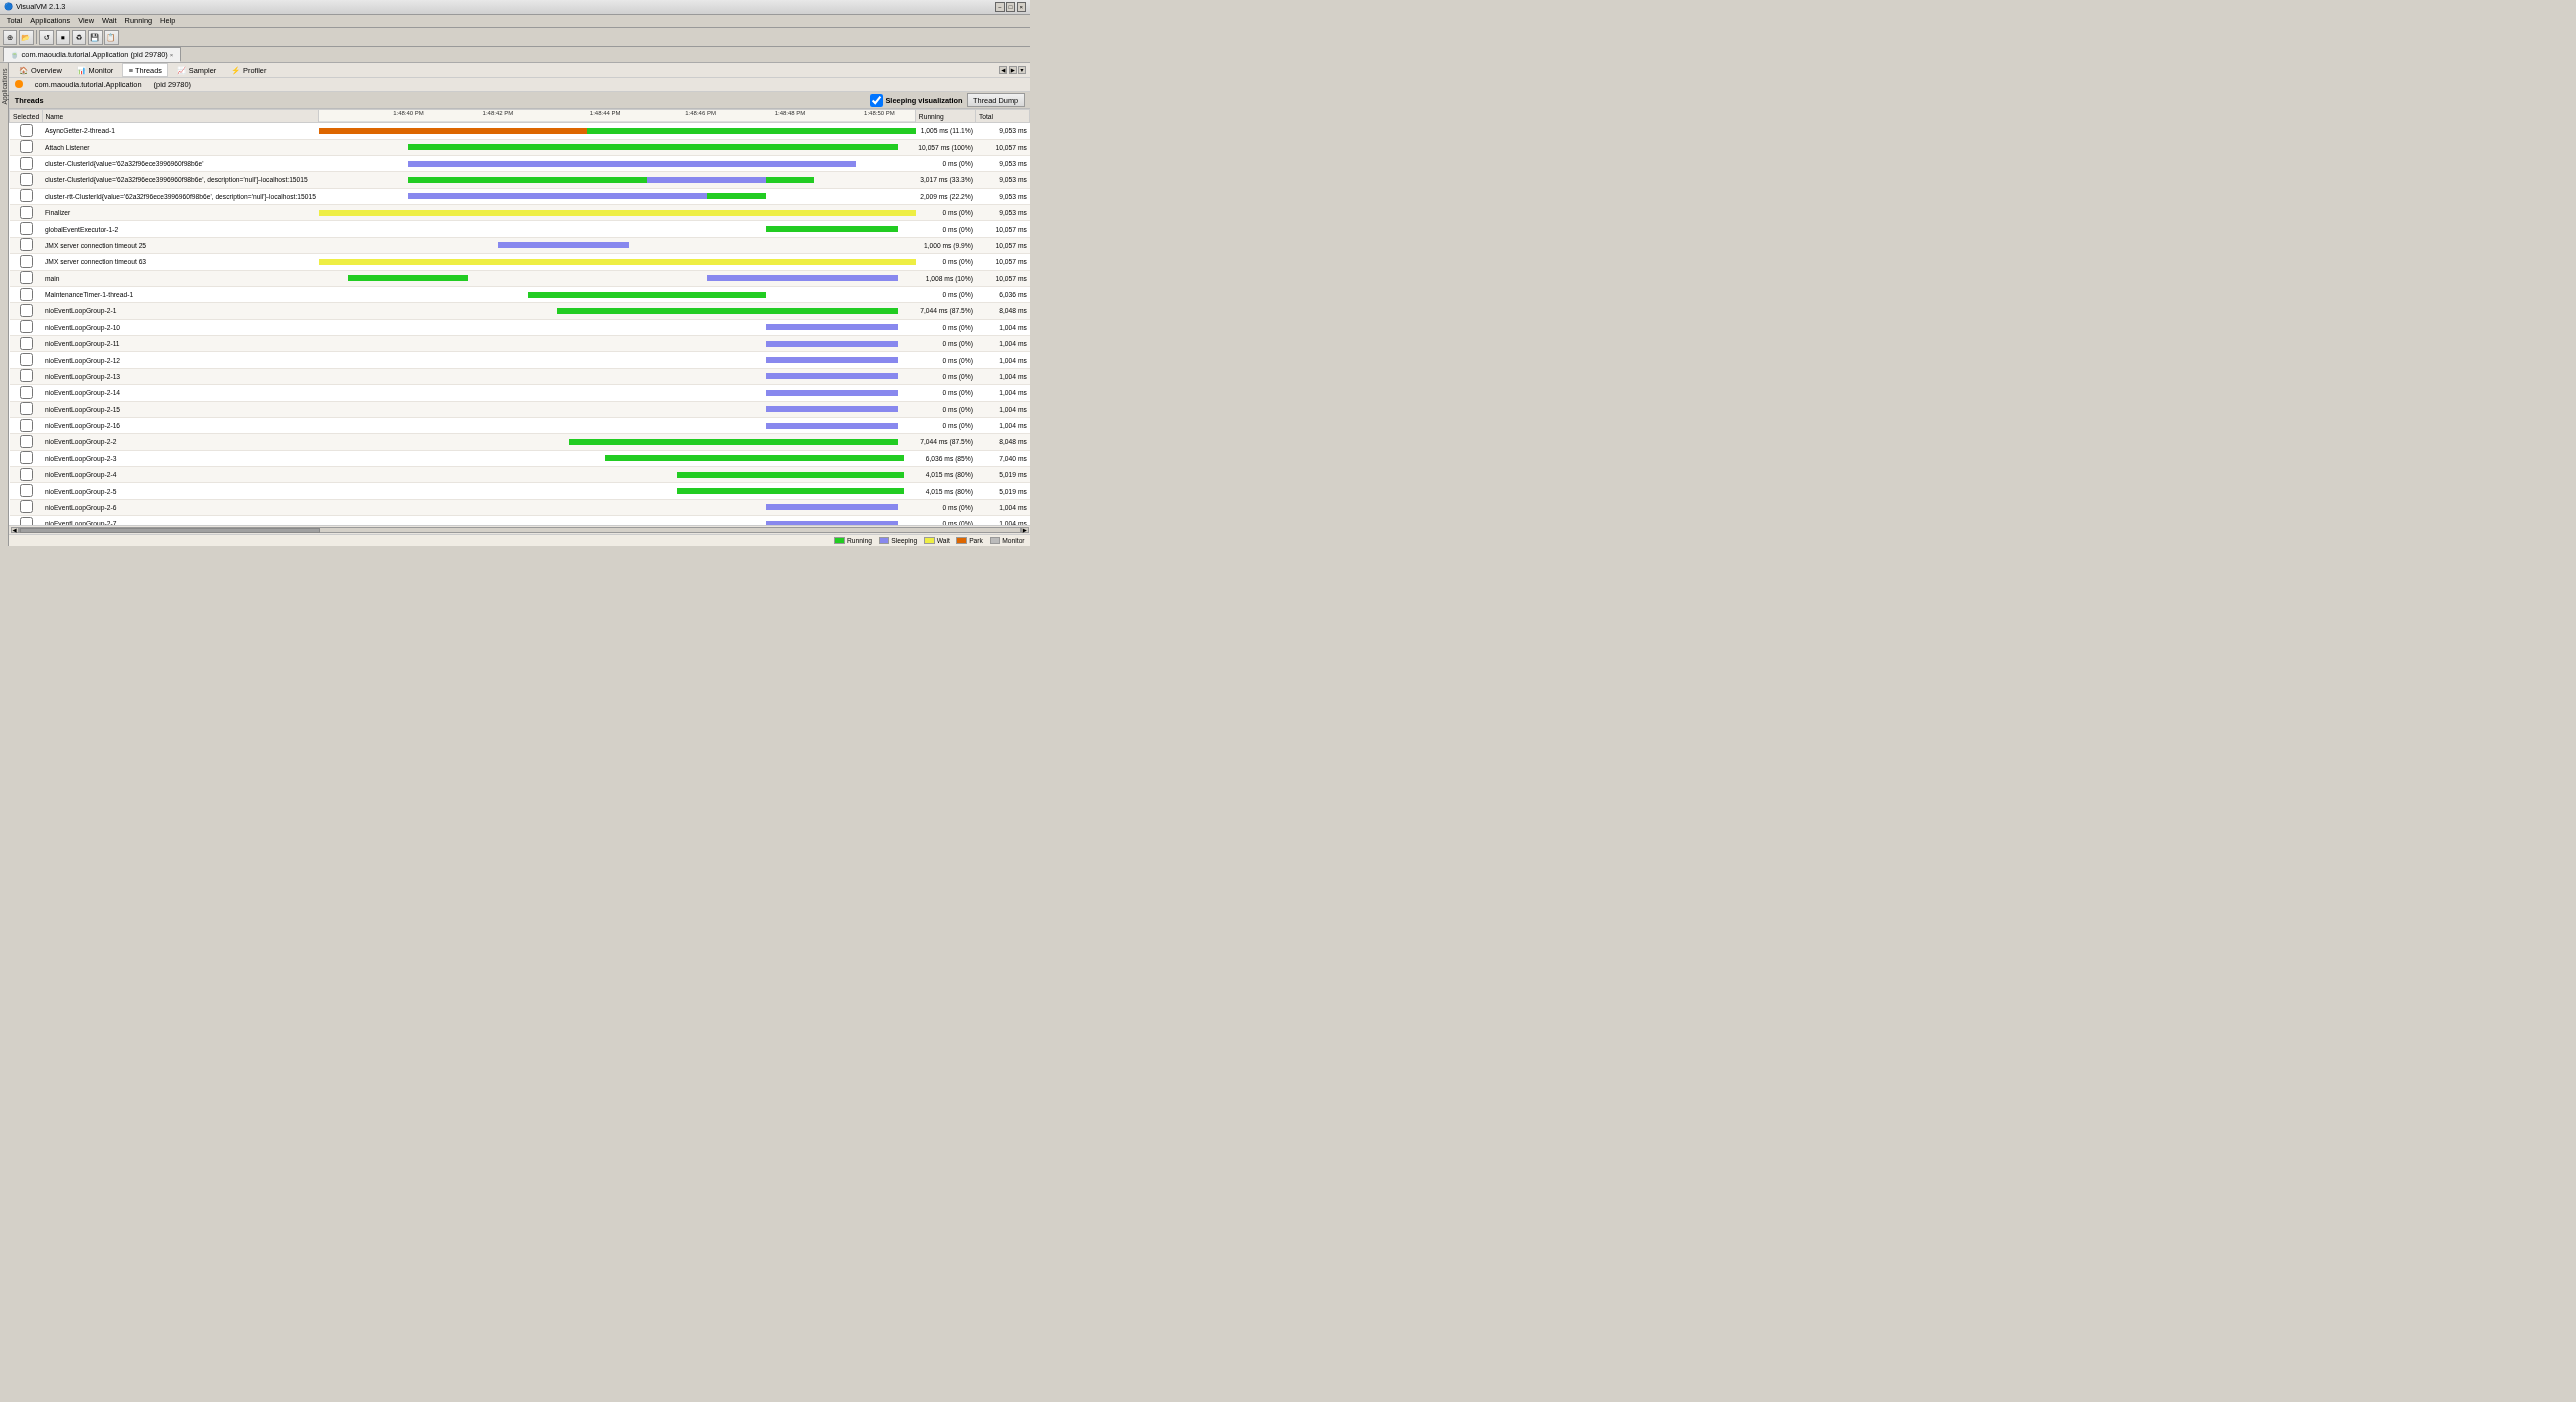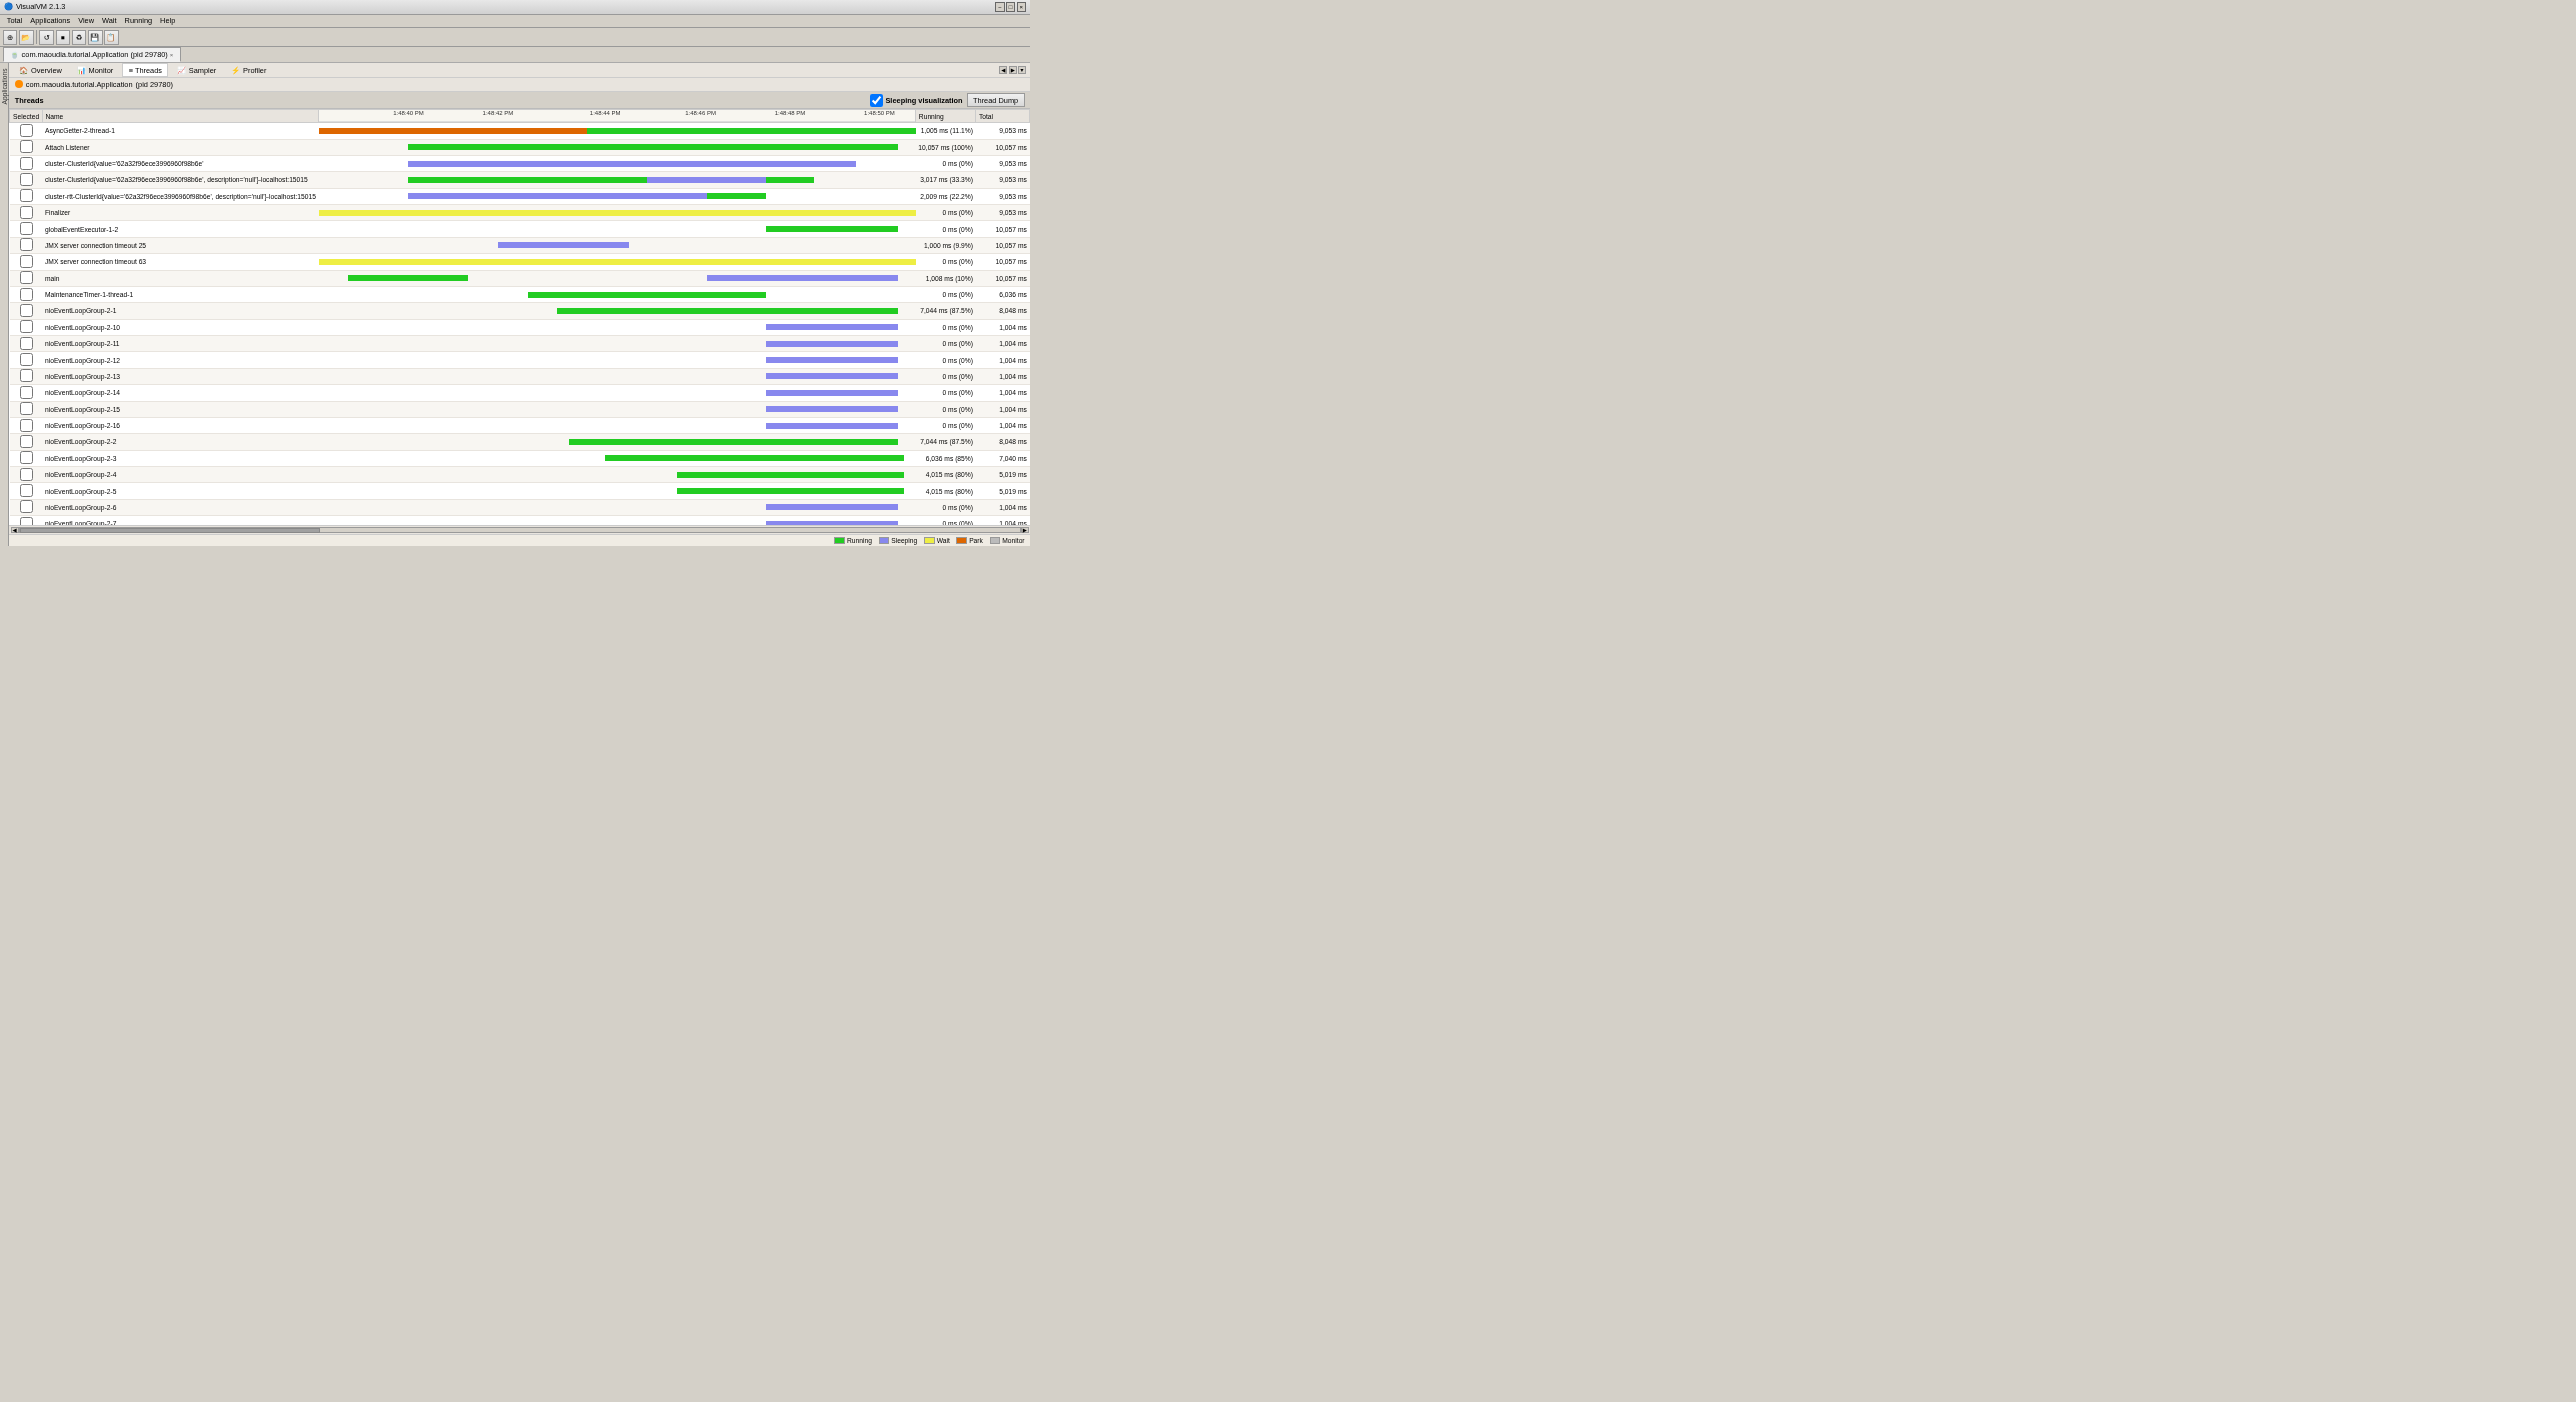--- a/index.html
+++ b/index.html
@@ -33,21 +33,21 @@
 
     
     .main-layout { display: flex; height: calc(561px - 14.8px - 13.4px - 19px - 16px - 14.8px); }
     .sidebar { width: 9.4px; background: #d4d0c8; border-right: 0.7px solid #999; display: flex; flex-direction: column; align-items: center; padding-top: 2.7px; }
     .sidebar-label { writing-mode: vertical-rl; transform: rotate(180deg); font-size: 6.7px; color: #333; padding: 2.7px 0; cursor: pointer; }
 
     
     .content { flex: 1; background: #f0ece4; overflow: hidden; display: flex; flex-direction: column; }
 
     
-    .breadcrumb { background: #e8e4de; padding: 2px 5.4px; border-bottom: 0.7px solid #ccc; font-size: 7.4px; display: flex; align-items: center; gap: 3px; }
+    .breadcrumb { background: #e8e4de; padding: 2px 5.4px; border-bottom: 0.7px solid #ccc; font-size: 7.4px; display: flex; align-items: center; gap: 12px; }
     .breadcrumb-icon { width: 8px; height: 8px; background: #ff8c00; border-radius: 50%; display: inline-block; }
 
     
     .threads-panel { flex: 1; overflow: hidden; display: flex; flex-direction: column; }
     .threads-header { background: #d4d0c8; padding: 1.3px 5.4px; border-bottom: 0.7px solid #bbb; font-size: 7.4px; font-weight: bold; display: flex; justify-content: space-between; align-items: center; }
     .threads-header-right { display: flex; align-items: center; gap: 4px; }
     .checkbox-label { display: flex; align-items: center; gap: 2px; font-size: 7.4px; }
     .thread-dump-btn { background: linear-gradient(to bottom, #f0f0f0, #d8d8d8); border: 0.7px solid #999; padding: 1.3px 5.4px; font-size: 7.4px; cursor: pointer; }
 
     

